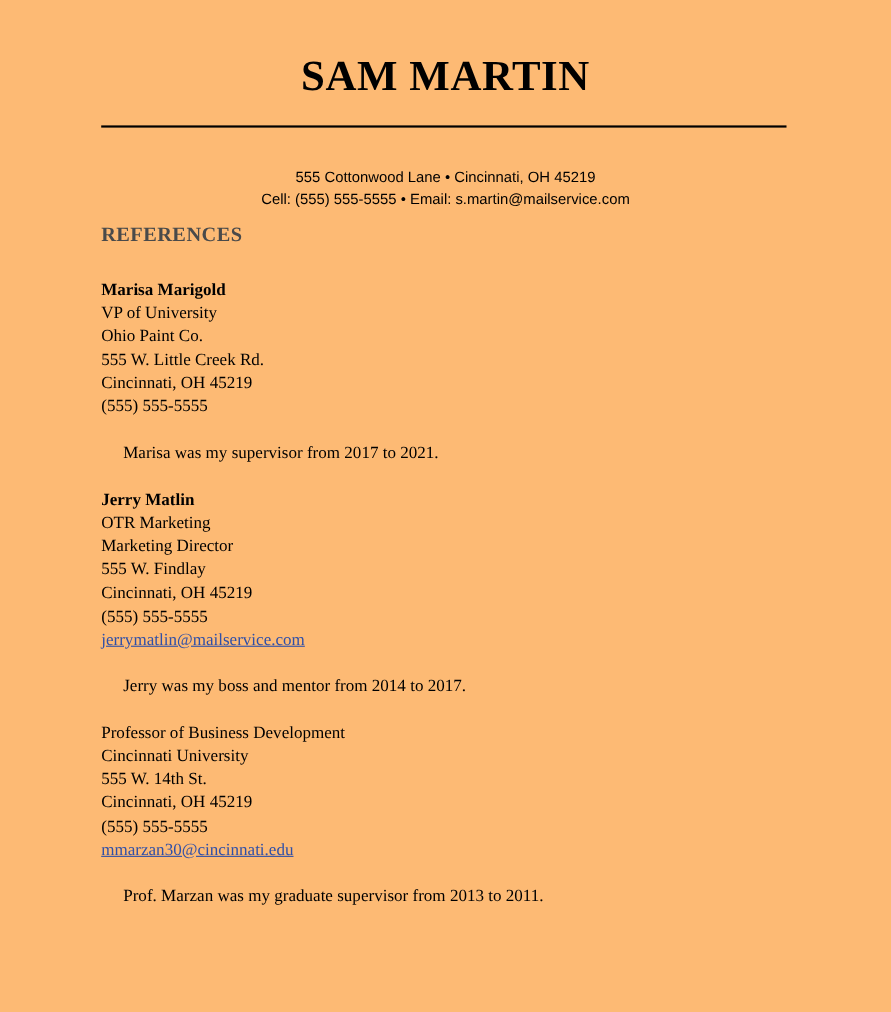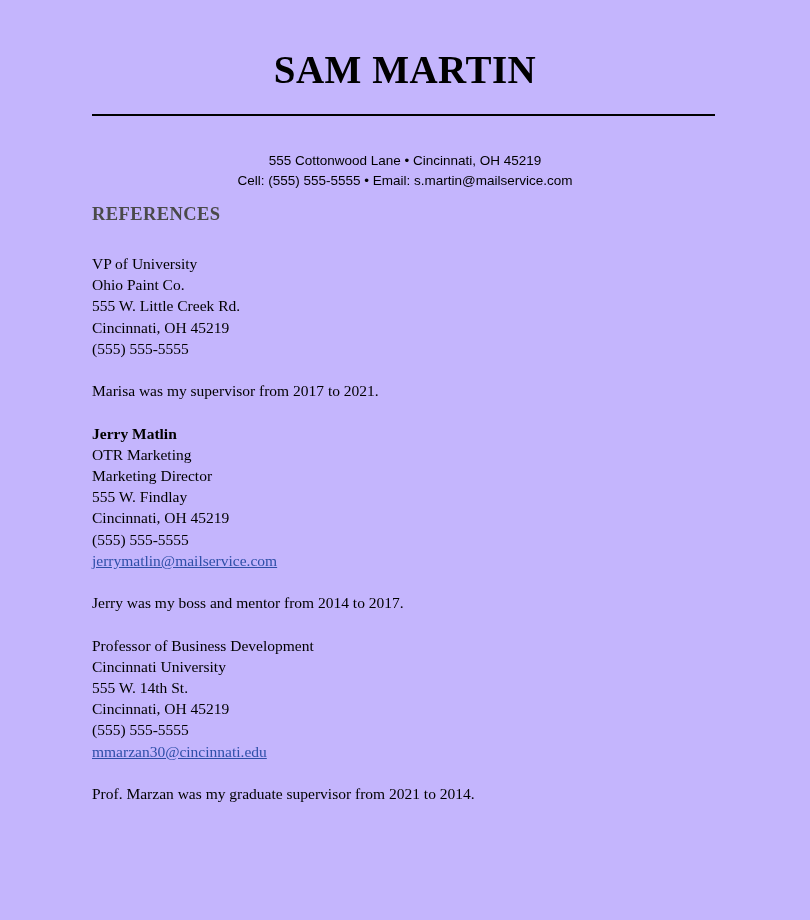--- a/index.html
+++ b/index.html
@@ -13,21 +13,21 @@
     font-family: "Liberation Serif", "DejaVu Serif", serif;
     color: #000000;
     -webkit-font-smoothing: antialiased;
   }
 
   .page {
     position: relative;
     width: 810px;
     height: 920px;
     box-sizing: border-box;
-    background: #c4b5fd;
+    background: #fdba74;
     overflow: hidden;
     padding-left: 12px;
   }
 
   
   .doc-name {
     position: absolute;
     left: 0;
     top: 47px;
     width: 810px;
@@ -118,20 +118,21 @@
     text-underline-offset: 1px;
     cursor: pointer;
   }
   .ref-email-line {
     display: block;
   }
 
   .reference-note {
     display: block;
     white-space: pre;
+    margin-left: 20px;
   }
 </style>
 </head>
 <body>
 
 <div class="page">
 
   <div class="doc-name">SAM MARTIN</div>
 
   <div class="header-rule"></div>
@@ -139,20 +140,21 @@
   <div class="contact-block">
     <span class="contact-line">555 Cottonwood Lane • Cincinnati, OH 45219</span>
     <span class="contact-line">Cell: (555) 555-5555 • Email: s.martin@mailservice.com</span>
   </div>
 
   <div class="section-heading">REFERENCES</div>
 
   <div class="references">
 
     <div class="reference-block">
+      <span class="ref-name bold">Marisa Marigold</span>
       <span class="ref-line">VP of University</span>
       <span class="ref-line">Ohio Paint Co.</span>
       <span class="ref-line">555 W. Little Creek Rd.</span>
       <span class="ref-line">Cincinnati, OH 45219</span>
       <span class="ref-line">(555) 555-5555</span>
     </div>
     <span class="reference-note">Marisa was my supervisor from 2017 to 2021.</span>
 
     <div class="reference-block">
       <span class="ref-name bold">Jerry Matlin</span>
@@ -170,16 +172,16 @@
     <div class="reference-block">
       <span class="ref-line">Professor of Business Development</span>
       <span class="ref-line">Cincinnati University</span>
       <span class="ref-line">555 W. 14th St.</span>
       <span class="ref-line">Cincinnati, OH 45219</span>
       <span class="ref-line">(555) 555-5555</span>
       <span class="ref-email-line">
         <span class="ref-email">mmarzan30@cincinnati.edu</span>
       </span>
     </div>
-    <span class="reference-note">Prof. Marzan was my graduate supervisor from 2021 to 2014.</span>
+    <span class="reference-note">Prof. Marzan was my graduate supervisor from 2013 to 2011.</span>
 
   </div>
 </div>
 
 </body></html>

